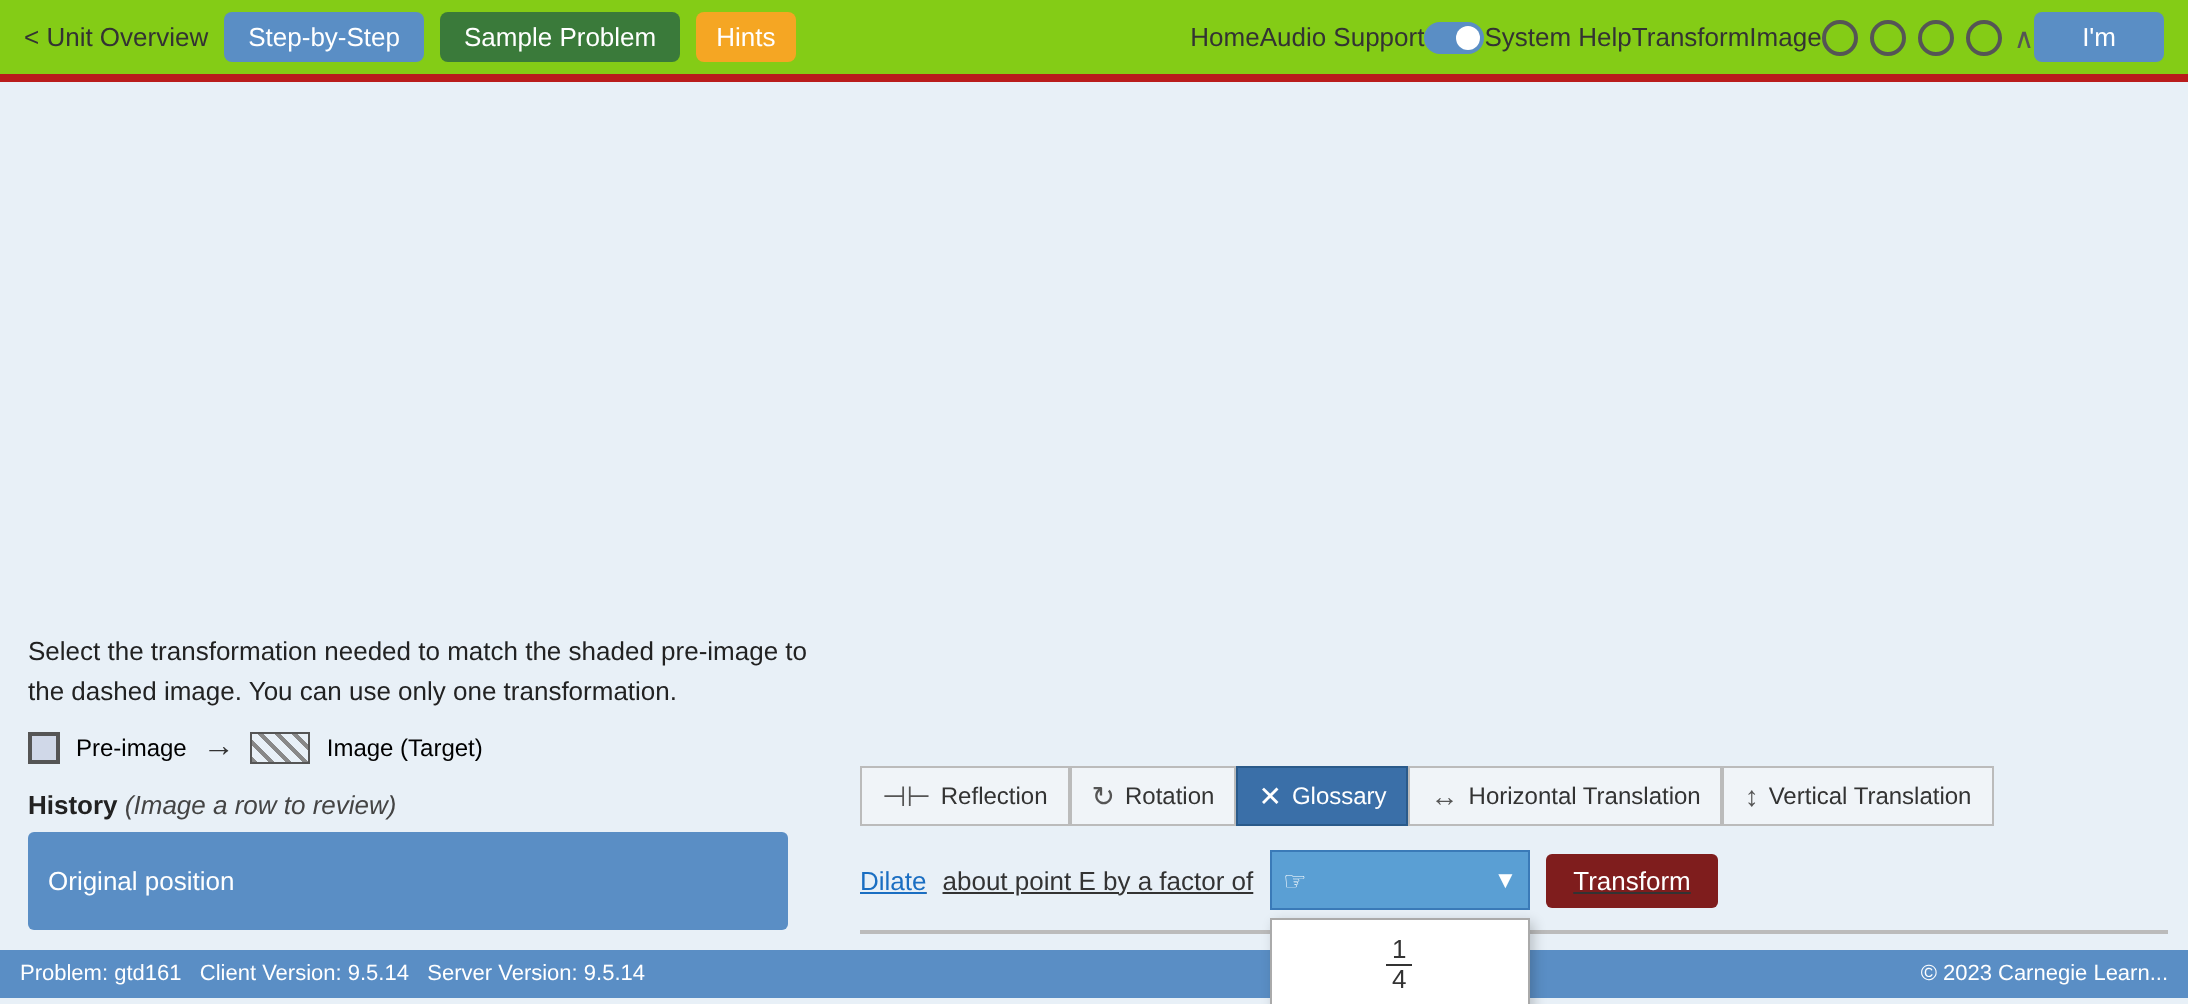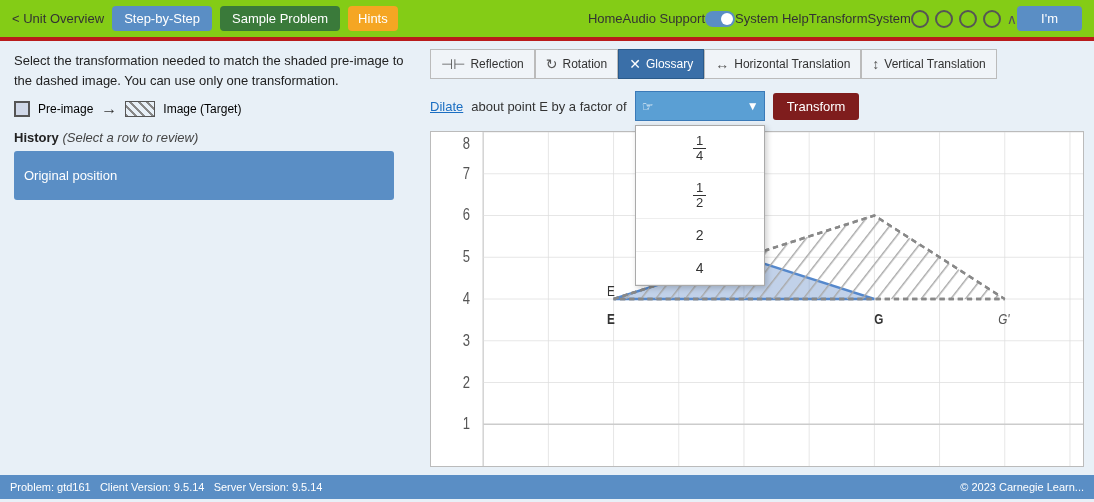--- a/index.html
+++ b/index.html
@@ -105,20 +105,21 @@
       border-radius: 50%;
       position: absolute;
       top: 2px;
       right: 2px;
     }
 
     
     .main-content {
       display: flex;
       height: calc(502px - 44px - 24px);
+      align-items: flex-end;
     }
 
     
     .left-panel {
       width: 420px;
       padding: 10px 14px;
       flex-shrink: 0;
     }
     .problem-text {
       font-size: 13px;
@@ -218,20 +219,21 @@
 
     
     .dilate-row {
       display: flex;
       align-items: center;
       gap: 8px;
       margin-bottom: 10px;
       font-size: 13px;
       color: #333;
       position: relative;
+      text-decoration: underline;
     }
     .dilate-link {
       color: #1a6ec2;
       text-decoration: underline;
       cursor: pointer;
       font-size: 13px;
     }
     .dilate-select-container {
       position: relative;
     }
@@ -338,21 +340,21 @@
     <button class="btn-hints">Hints</button>
   </div>
   <div class="top-nav-right">
     <span>Home</span>
     <span>Audio Support</span>
     <div class="toggle-switch">
       <div class="toggle-knob"></div>
     </div>
     <span>System Help</span>
     <span>Transform</span>
-    <span>System</span>
+    <span>Image</span>
     <div class="nav-circles">
       <div class="nav-circle"></div>
       <div class="nav-circle"></div>
       <div class="nav-circle"></div>
       <div class="nav-circle"></div>
       <span class="chevron-up">∧</span>
     </div>
     <button class="btn-im">I'm</button>
   </div>
 </div>
@@ -362,21 +364,21 @@
   <div class="left-panel">
     <div class="problem-text">Select the transformation needed to match the shaded pre-image to the dashed image. You can use only one transformation.</div>
     <div class="legend">
       <div class="pre-image-box"></div>
       <span>Pre-image</span>
       <span class="arrow">→</span>
       <div class="target-box"></div>
       <span>Image (Target)</span>
     </div>
     <div class="history-title">
-      <span>History</span> <span class="history-italic">(Select a row to review)</span>
+      <span>History</span> <span class="history-italic">(Image a row to review)</span>
     </div>
     <div class="history-item">Original position</div>
   </div>
 
   <div class="right-panel">
 
     <div class="transform-row">
       <div class="transform-btn">
         <span class="icon-sym">⊣⊢</span>
         <span>Reflection</span>

